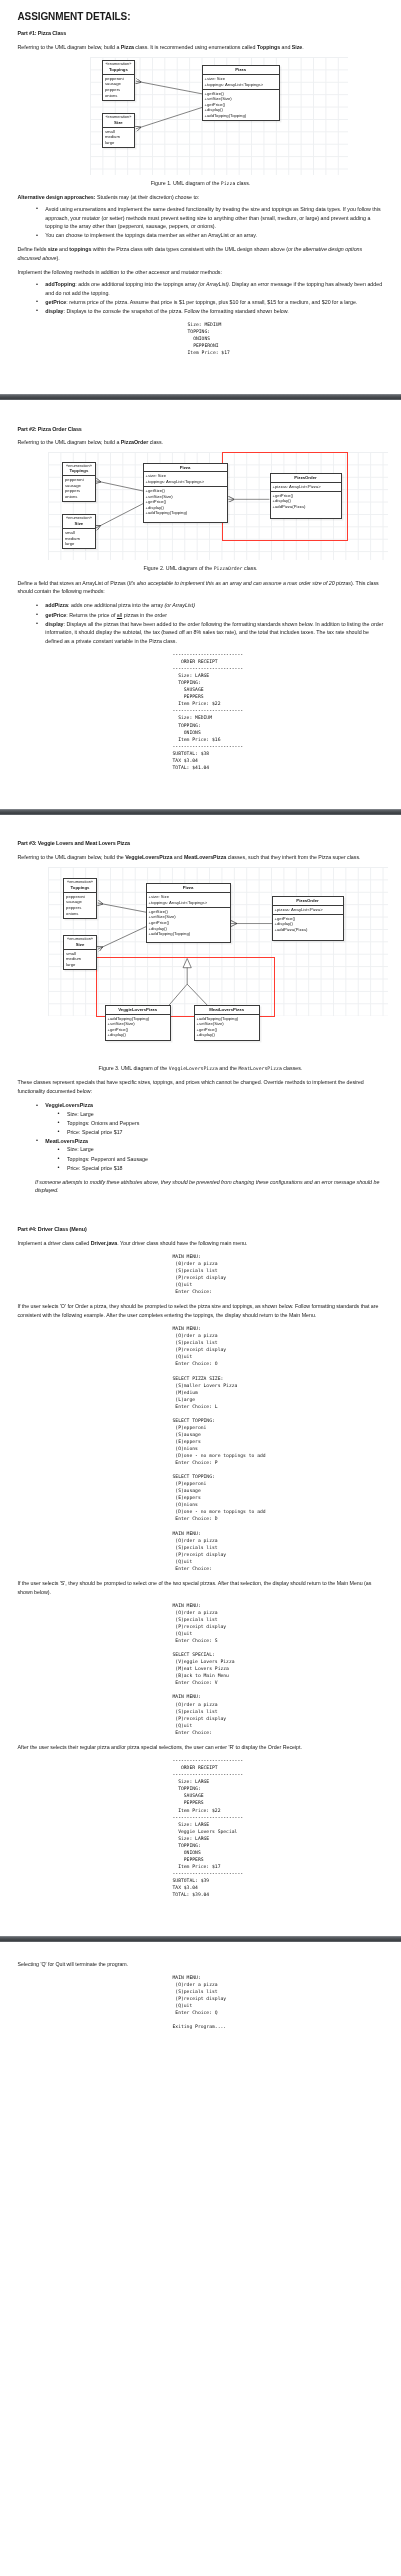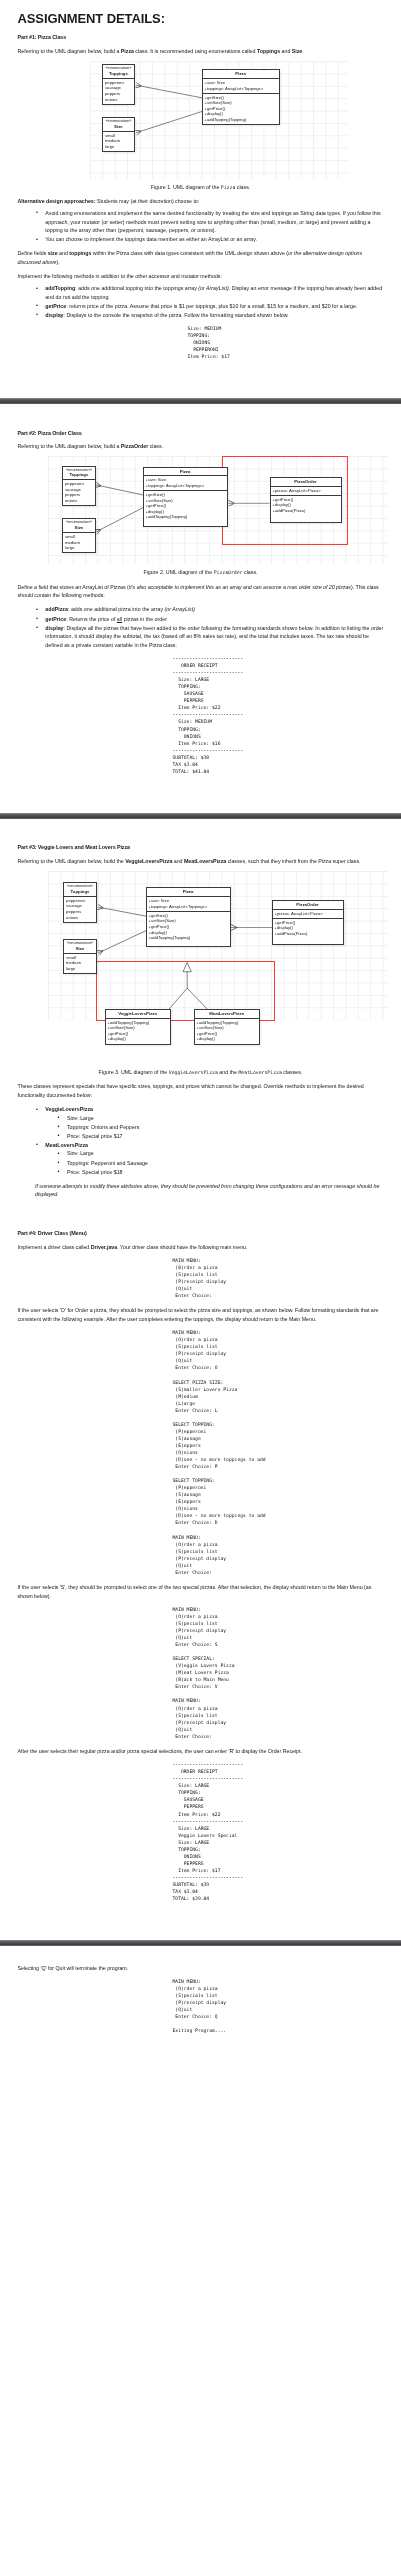--- a/index.html
+++ b/index.html
@@ -10,21 +10,21 @@
     font-family: "Liberation Sans", sans-serif;
     color: #1a1a1a;
     -webkit-font-smoothing: antialiased;
   }
   .page {
     position: relative;
     width: 401px;
     padding: 0 17.5px;
   }
   h1.assign-title {
-    font-size: 13px;
+    font-size: 10px;
     font-weight: bold;
     letter-spacing: -0.1px;
     margin: 11.3px 0 8.2px 0;
   }
   h2.part-head {
     font-size: 5.4px;
     font-weight: bold;
     margin: 8.2px 0 6.2px 0;
     letter-spacing: -0.1px;
   }

